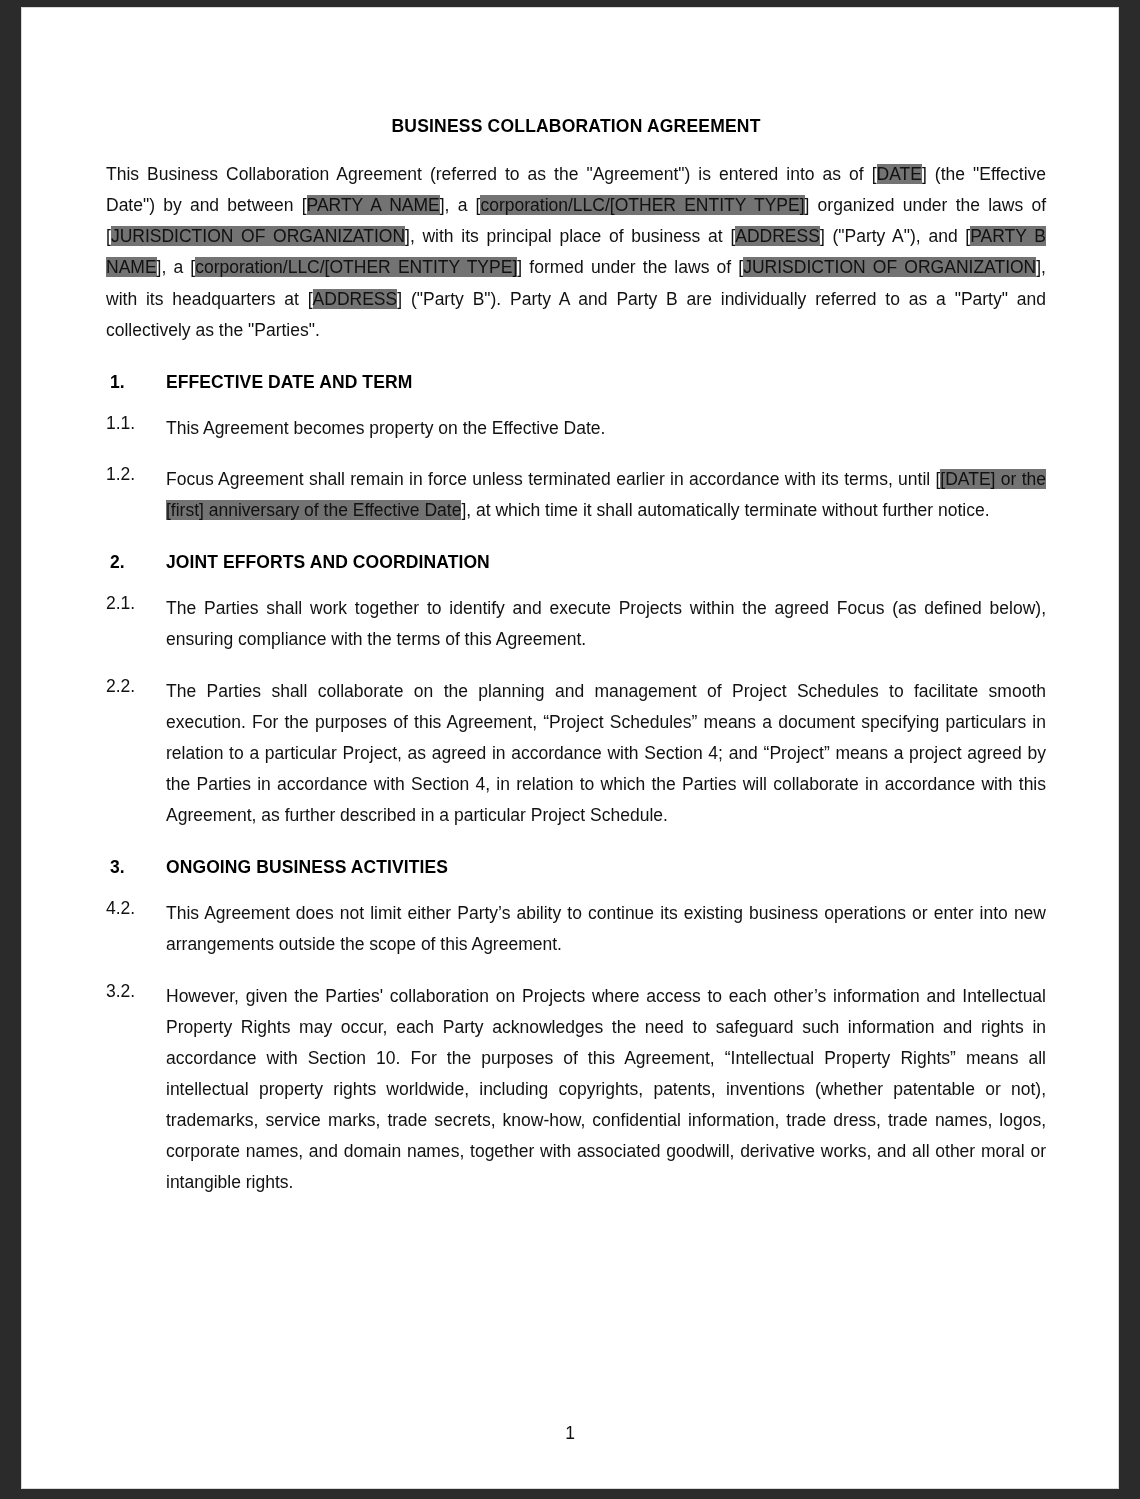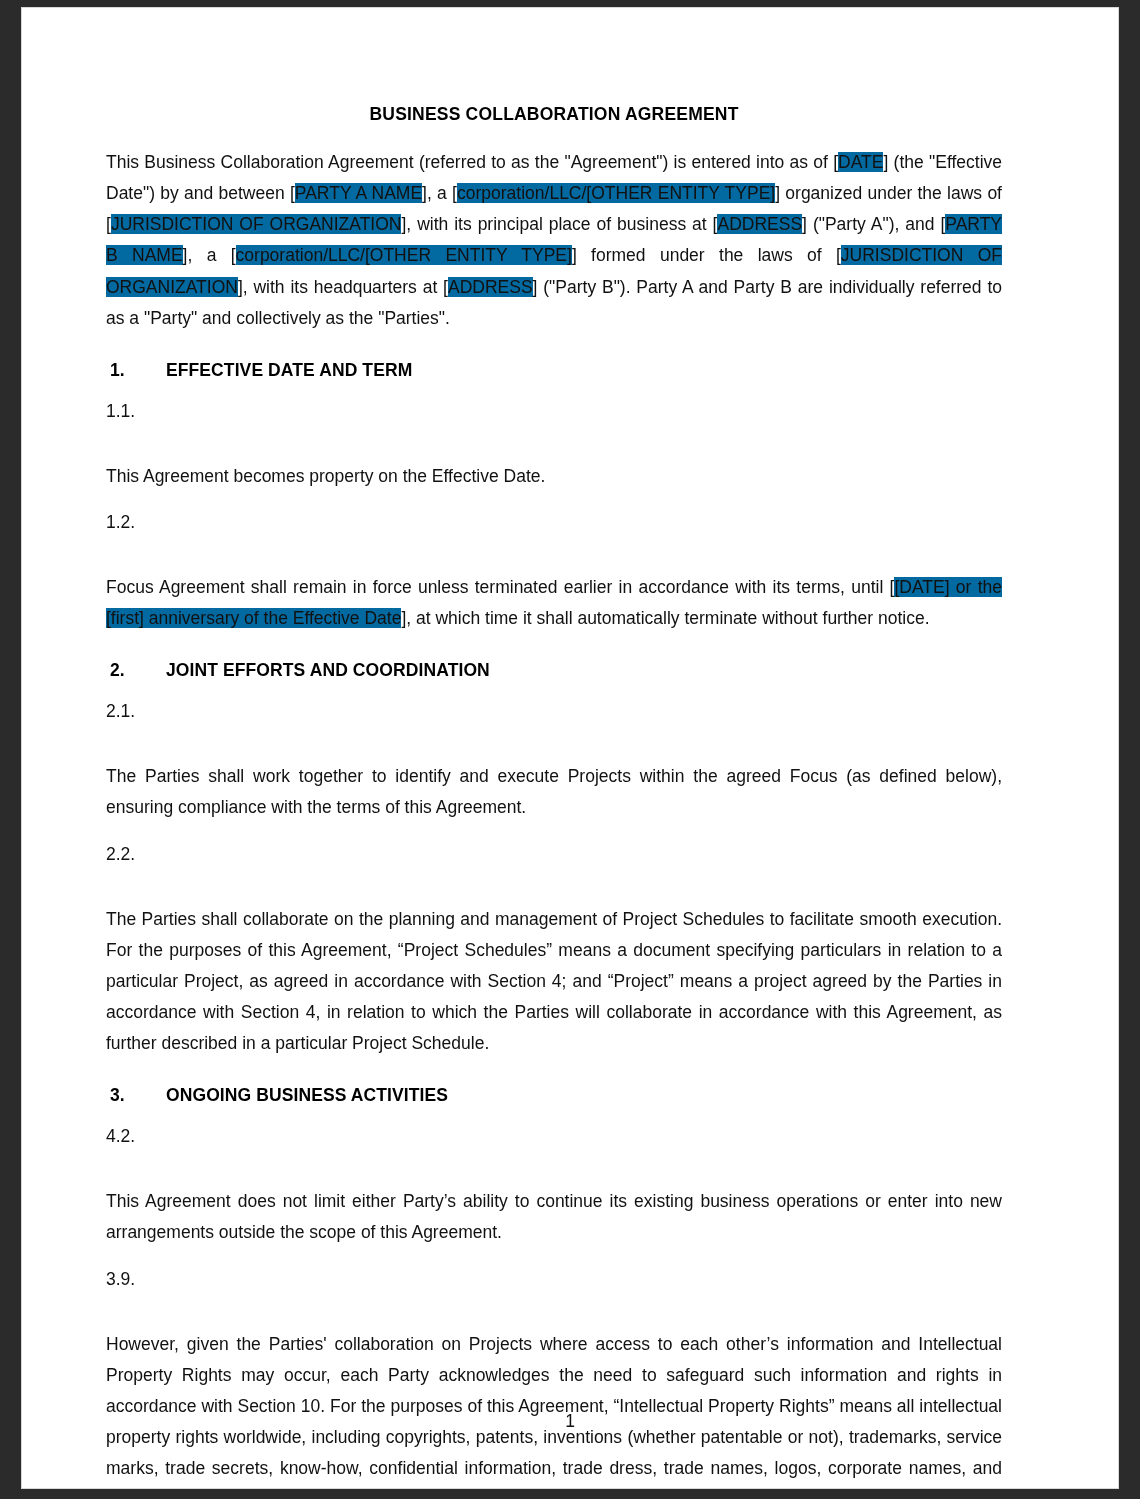--- a/index.html
+++ b/index.html
@@ -16,42 +16,43 @@
     position: absolute;
     left: 22px;
     top: 8px;
     width: 1096px;
     height: 1480px;
     background: #ffffff;
     box-shadow: 0 0 0 1px #d8d8d8;
     overflow: hidden;
   }
   .page-inner {
-    padding: 96px 116px 40px 84px;
+    padding: 96px 72px 40px 84px;
     box-sizing: border-box;
     height: 100%;
     position: relative;
+    margin-top: 12px;
   }
   .doc-title {
     text-align: center;
     font-weight: bold;
     font-size: 17.5px;
     letter-spacing: .2px;
     color: #000;
     margin-bottom: 22px;
   }
   p.body-text {
     font-size: 17.5px;
     line-height: 1.78;
     color: #111;
     text-align: justify;
     margin: 0 0 10px 0;
   }
   .hl {
-    background: #0369a1;
+    background: #737373;
   }
   b, strong { font-weight: normal; }
 
   .heading-row {
     display: flex;
     margin: 26px 0 6px 0;
     font-size: 17.5px;
   }
   .heading-num {
     width: 60px;
@@ -64,21 +65,20 @@
   .heading-text {
     font-weight: bold;
     color: #000;
     letter-spacing: .1px;
   }
 
   .clause-row {
     display: flex;
     margin: 20px 0 0 0;
     font-size: 17.5px;
-    flex-direction: column;
   }
   .clause-num {
     width: 60px;
     flex: 0 0 60px;
     color: #111;
     box-sizing: border-box;
   }
   .clause-body {
     flex: 1 1 auto;
     line-height: 1.78;
@@ -139,20 +139,20 @@
       <div class="heading-num">3.</div>
       <div class="heading-text">ONGOING BUSINESS ACTIVITIES</div>
     </div>
 
     <div class="clause-row">
       <div class="clause-num">4.2.</div>
       <div class="clause-body"><span>This Agreement does not limit either Party’s ability to continue its existing business operations or enter into new arrangements outside the scope of this Agreement.</span></div>
     </div>
 
     <div class="clause-row">
-      <div class="clause-num">3.9.</div>
+      <div class="clause-num">3.2.</div>
       <div class="clause-body"><span>However, given the Parties' collaboration on Projects where access to each other’s information and Intellectual Property Rights may occur, each Party acknowledges the need to safeguard such information and rights in accordance with Section 10. For the purposes of this Agreement, “</span><b>Intellectual Property Rights</b><span>” means all intellectual property rights worldwide, including copyrights, patents, inventions (whether patentable or not), trademarks, service marks, trade secrets, know-how, confidential information, trade dress, trade names, logos, corporate names, and domain names, together with associated goodwill, derivative works, and all other moral or intangible rights.</span></div>
     </div>
 
     <div class="page-number">1</div>
 
   </div>
 </div>
 
 </body></html>

